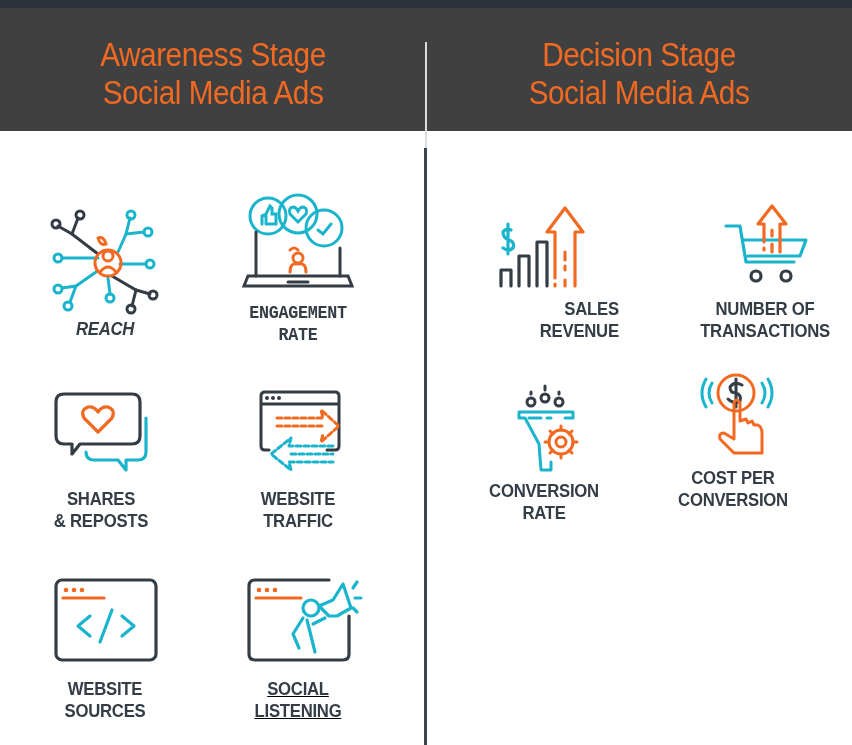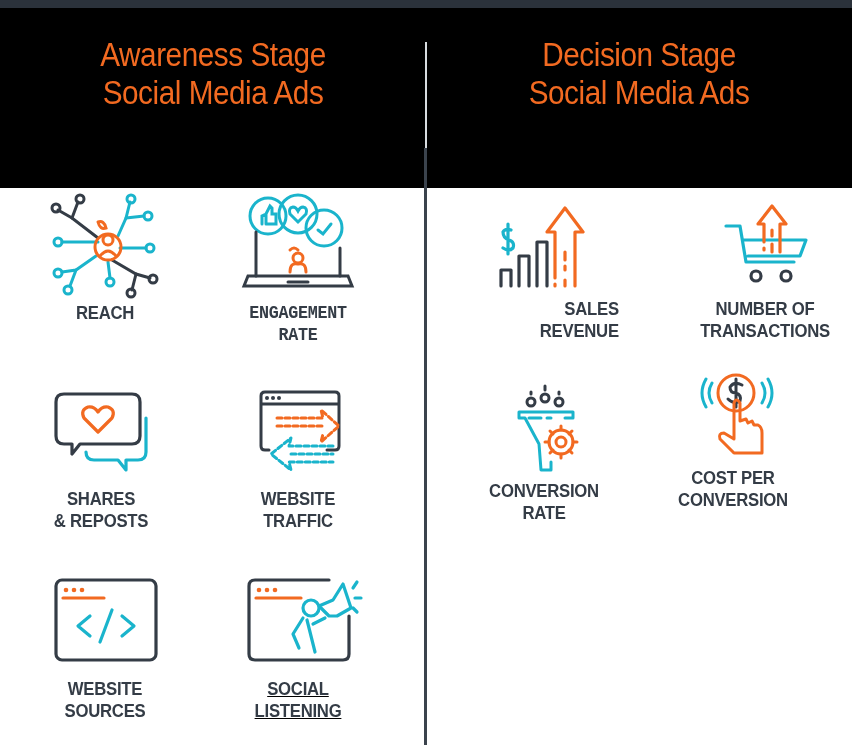--- a/index.html
+++ b/index.html
@@ -1,17 +1,17 @@
 <!DOCTYPE html>
 <html><head>
 <meta charset="utf-8">
 <style>
   html,body{margin:0;padding:0;background:#ffffff;}
   body{width:852px;height:745px;position:relative;overflow:hidden;font-family:"Liberation Sans",sans-serif;}
-  .header{position:absolute;left:0;top:0;width:852px;height:188px;background:#000000;}
+  .header{position:absolute;left:0;top:0;width:852px;height:131px;background:#404040;}
   .header-top{position:absolute;left:0;top:0;width:852px;height:8px;background:#2b323b;}
   .col-title{position:absolute;top:36px;width:426px;text-align:center;color:#f26a21;font-family:"Liberation Sans",sans-serif;font-size:33px;line-height:38px;letter-spacing:-0.5px;transform:scaleX(0.9);}
   .title-left{left:0;}
   .title-right{left:426px;}
   .hdr-divider{position:absolute;left:425px;top:42px;width:2px;height:106px;background:#d8dce0;}
   .divider{position:absolute;left:424px;top:148px;width:3px;height:597px;background:#3b434d;}
   .item{position:absolute;width:170px;text-align:center;}
   .icon{display:block;margin:0 auto;}
   .label{display:block;color:#343c46;font-weight:bold;font-size:19px;line-height:22px;letter-spacing:-0.3px;transform:scaleX(0.88);white-space:nowrap;}
 </style>
@@ -26,21 +26,21 @@
   </div>
   <div class="hdr-divider"></div>
   <div class="col-title title-right">
     <div>Decision Stage</div>
     <div>Social Media Ads</div>
   </div>
 </div>
 
 <div class="divider"></div>
 
-<div class="item" style="left:20px;top:192px;">
+<div class="item" style="left:20px;top:208px;font-style:italic;">
   <svg class="icon" width="110" height="110" viewBox="0 0 110 110" fill="none" stroke-width="3" stroke-linecap="round">
     <g stroke="#343c46">
         <path d="M48 46 L22 26 L8 18"></path>
         <path d="M22 26 L28 10"></path>
         <circle cx="6" cy="16" r="4"></circle>
         <circle cx="30" cy="7" r="4"></circle>
     <path d="M62 68 L86 82 L100 86"></path>
         <path d="M86 82 L82 98"></path>
         <circle cx="103" cy="87" r="4"></circle>
         <circle cx="81" cy="101" r="4"></circle>

